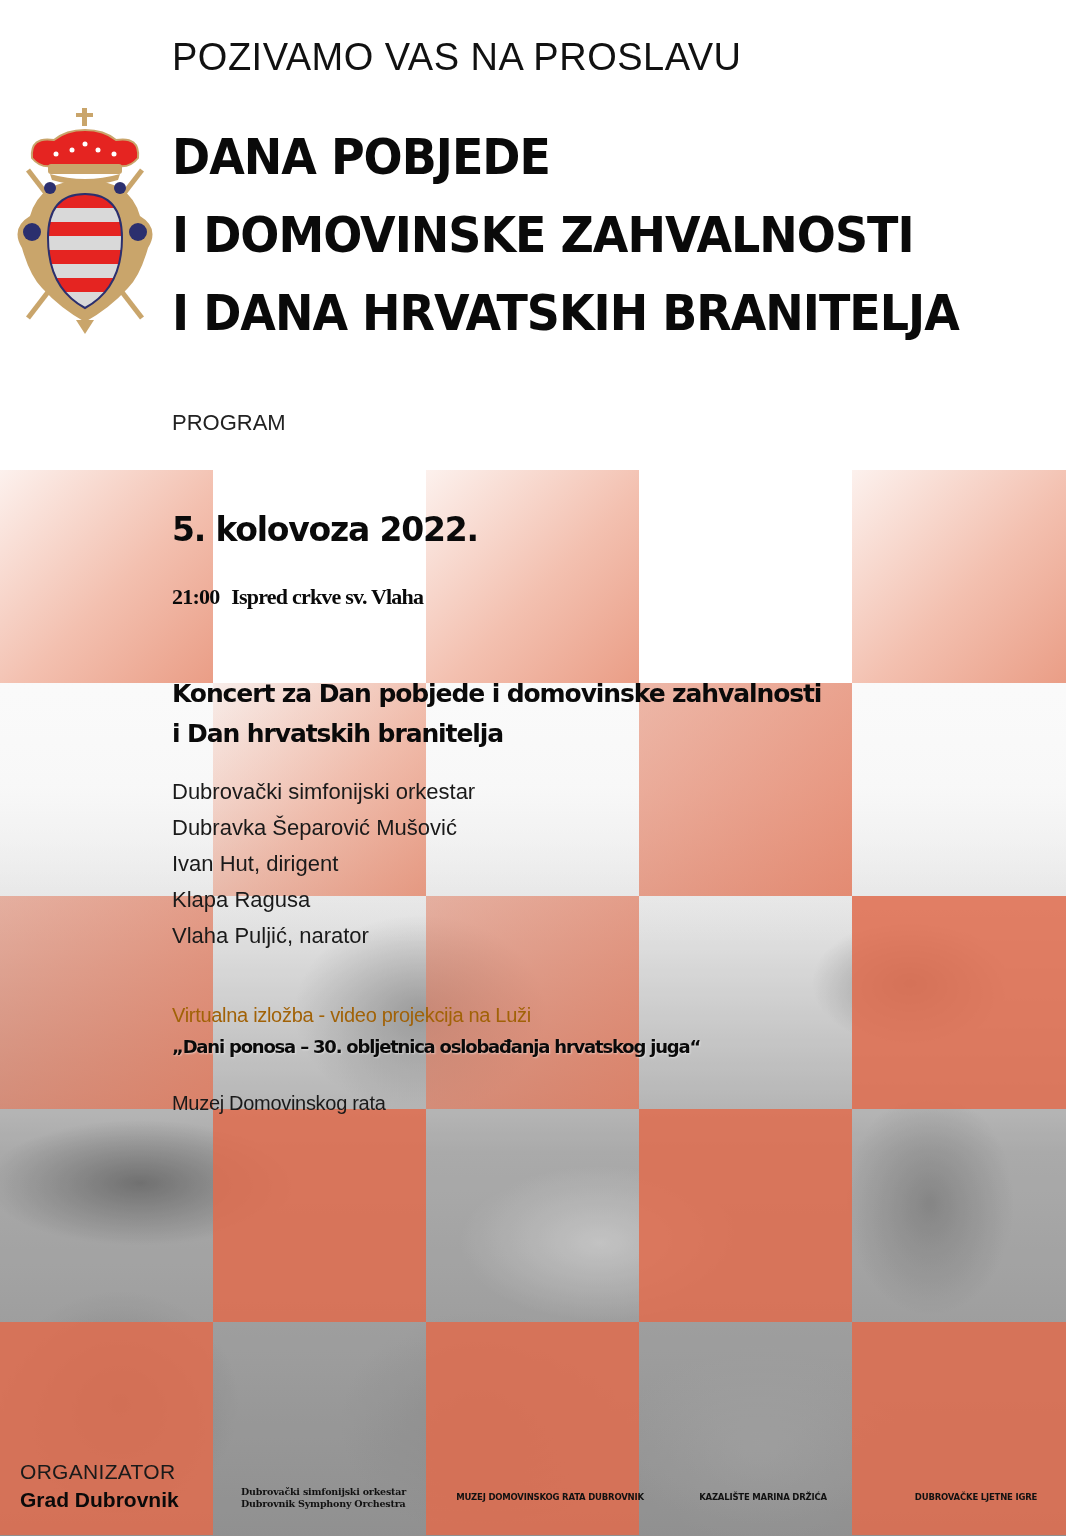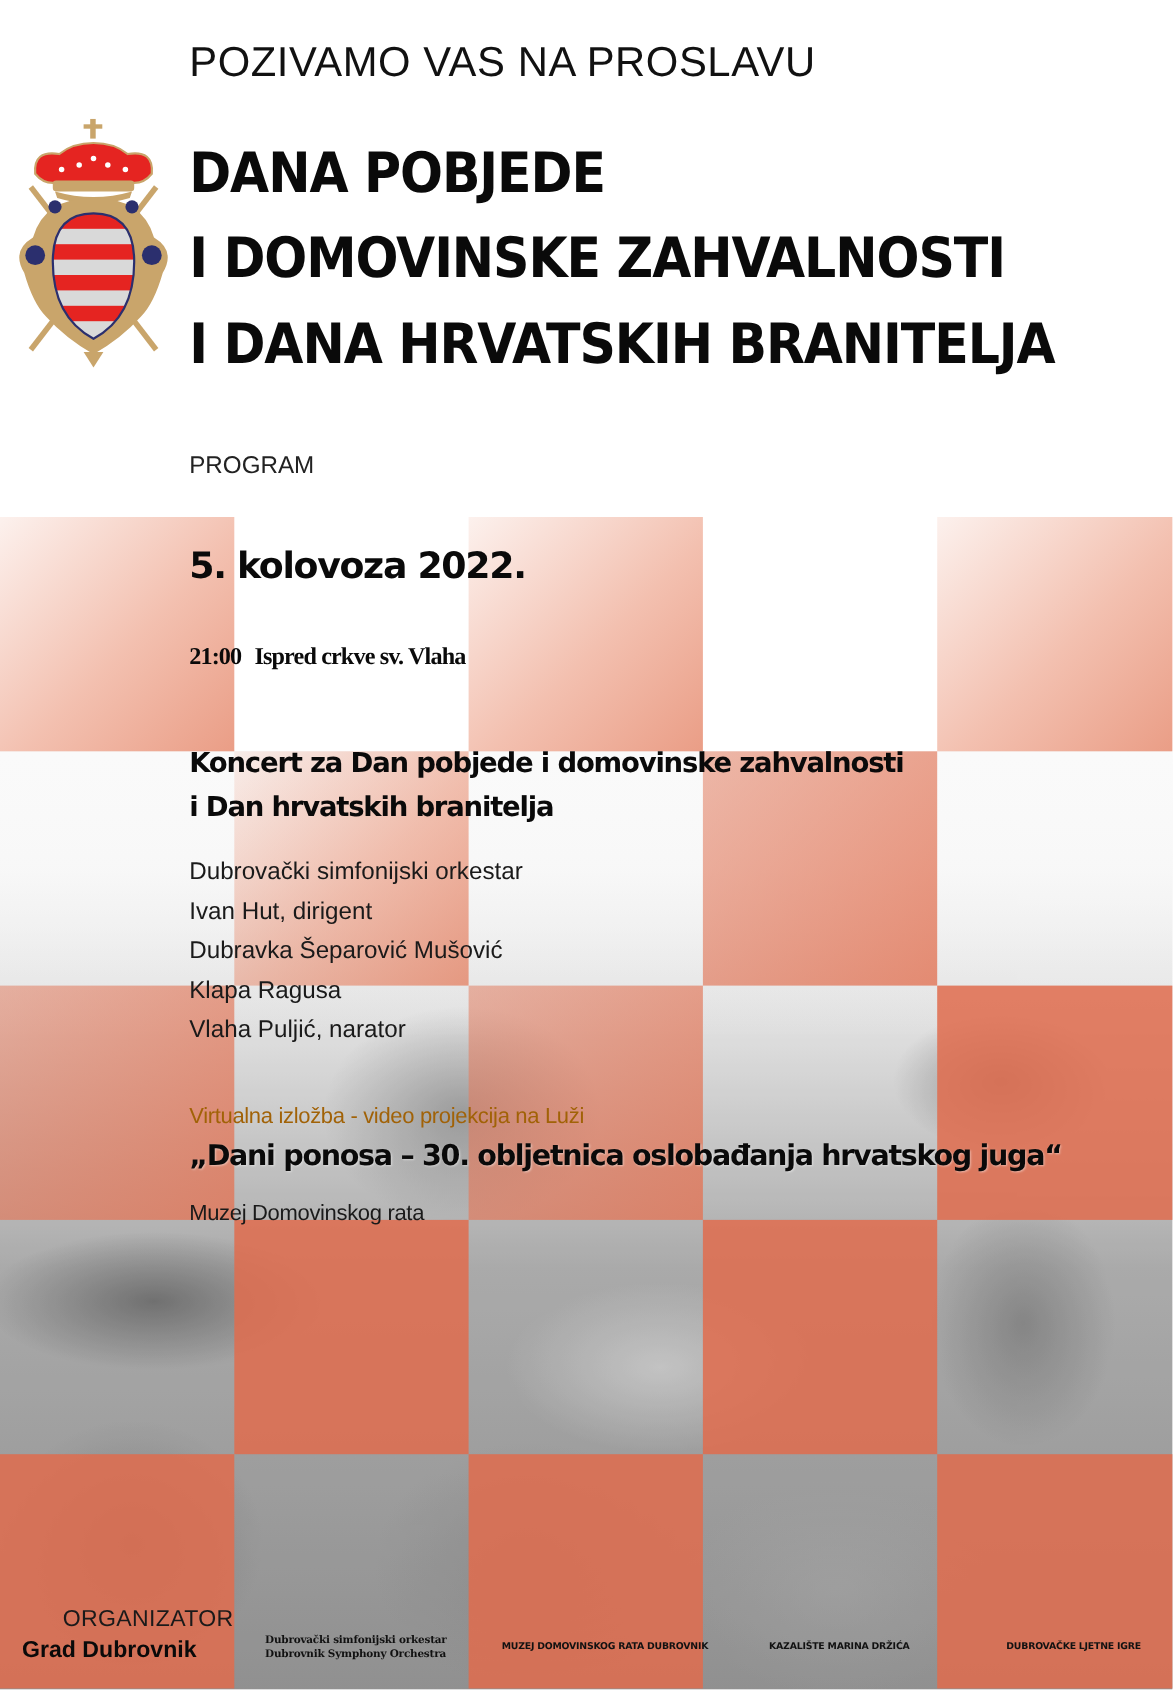--- a/index.html
+++ b/index.html
@@ -45,21 +45,21 @@
     font-family: "DejaVu Sans", sans-serif; font-weight: 900;
     font-size: 46px; line-height: 71px; letter-spacing: -1px; color: #0a0a0a;
     transform: scaleY(1.1); transform-origin: top left;
   }
   .title span { display: block; font-weight: bold; }
   .program-label {
     position: absolute; left: 172px; top: 410px; font-size: 22px; color: #222;
   }
   
   .date {
-    position: absolute; left: 172px; top: 494px; margin: 0;
+    position: absolute; left: 172px; top: 510px; margin: 0;
     font-family: "DejaVu Sans", sans-serif; font-weight: bold;
     font-size: 33px; letter-spacing: -1.2px; color: #0a0a0a;
   }
   .time-place {
     position: absolute; left: 172px; top: 584px;
     font-family: Liberation Serif, serif; font-weight: bold;
     font-size: 22px; letter-spacing: -0.8px; color: #0a0a0a;
   }
   .time-place .t { margin-right: 12px; }
   .concert-title {
@@ -72,30 +72,30 @@
     position: absolute; left: 172px; top: 774px; margin: 0; padding: 0; list-style: none;
     font-size: 22px; line-height: 36px; color: #1a1a1a;
   }
   .expo-sub {
     position: absolute; left: 172px; top: 1004px; font-size: 20px; color: #a16207;
     letter-spacing: -0.3px;
   }
   .expo-title {
     position: absolute; left: 172px; top: 1036px; margin: 0;
     font-family: "DejaVu Sans", sans-serif; font-weight: bold;
-    font-size: 26px; letter-spacing: -1.2px; color: #0a0a0a;
+    font-size: 18px; letter-spacing: -1.2px; color: #0a0a0a;
     text-shadow: 1px 1px 2px rgba(255,255,255,.45);
   }
   .expo-org {
     position: absolute; left: 172px; top: 1092px; font-size: 20px; color: #1a1a1a;
     letter-spacing: -0.3px;
   }
   
   .org-label {
-    position: absolute; left: 20px; top: 1460px; font-size: 21px; color: #1a1a1a; letter-spacing: 0.3px; margin-left: 37px;
+    position: absolute; left: 20px; top: 1460px; font-size: 21px; color: #1a1a1a; letter-spacing: 0.3px;
   }
   .org-name {
     position: absolute; left: 20px; top: 1488px; font-size: 21px; font-weight: bold; color: #0a0a0a;
   }
   .partner {
     position: absolute; top: 1492px; text-align: center;
     font-family: "DejaVu Sans", sans-serif; font-weight: bold; font-size: 8.5px;
     letter-spacing: -0.2px; color: #111; width: 248px;
   }
   .partner.serif {
@@ -183,22 +183,22 @@
   <span class="t">21:00</span><span>Ispred crkve sv. Vlaha</span>
 </div>
 
 <h3 class="concert-title">
   <span>Koncert za Dan pobjede i domovinske zahvalnosti</span>
   <span>i Dan hrvatskih branitelja</span>
 </h3>
 
 <ul class="performers">
   <li>Dubrovački simfonijski orkestar</li>
+  <li>Dubravka Šeparović Mušović</li>
   <li>Ivan Hut, dirigent</li>
-  <li>Dubravka Šeparović Mušović</li>
   <li>Klapa Ragusa</li>
   <li>Vlaha Puljić, narator</li>
 </ul>
 
 <div class="expo-sub">Virtualna izložba - video projekcija na Luži</div>
 <h3 class="expo-title">„Dani ponosa – 30. obljetnica oslobađanja hrvatskog juga“</h3>
 <div class="expo-org">Muzej Domovinskog rata</div>
 
 <div class="org-label">ORGANIZATOR</div>
 <div class="org-name">Grad Dubrovnik</div>

